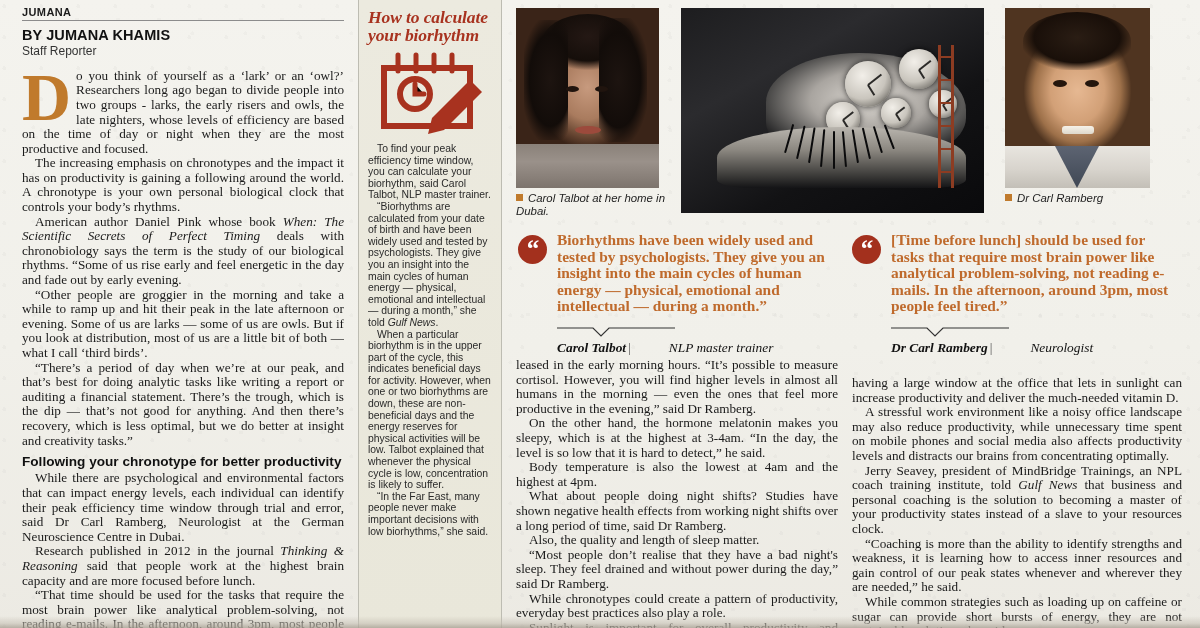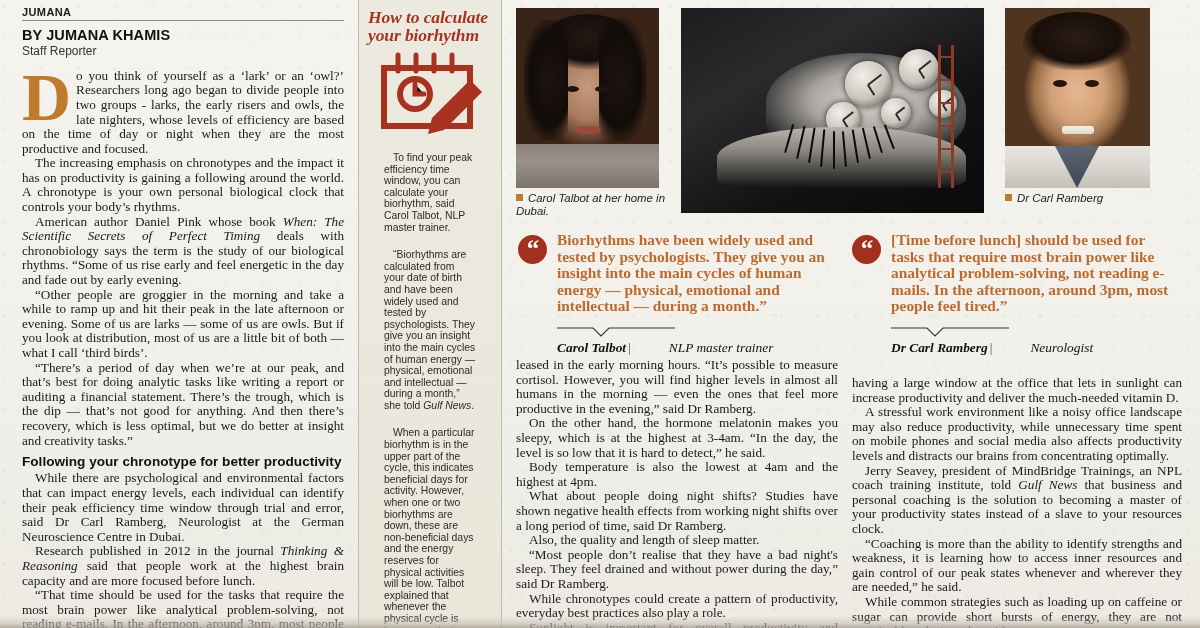--- a/index.html
+++ b/index.html
@@ -73,21 +73,21 @@
     font-weight:bold;font-style:italic;
     font-size:17.5px;line-height:18px;color:#a8321f;
     letter-spacing:-.1px;margin-bottom:6px;
   }
   .sb-icon{width:112px;height:86px;margin:0 auto 7px;display:block;}
   .sb-txt{
     font-family:"Liberation Sans", sans-serif;
     font-size:10.4px;line-height:11.6px;color:#2a2a2a;
     text-align:left;
   }
-  .sb-txt p{margin:16px;text-indent:9px;}
+  .sb-txt p{margin:0;text-indent:9px;}
 
   
   .photo{position:absolute;overflow:hidden;}
   .cap{
     position:absolute;
     font-family:"Liberation Sans", sans-serif;
     font-size:11.4px;line-height:12.6px;color:#222;font-style:italic;
   }
   .cap .sq{
     display:inline-block;width:7px;height:7px;background:#c07a2c;

